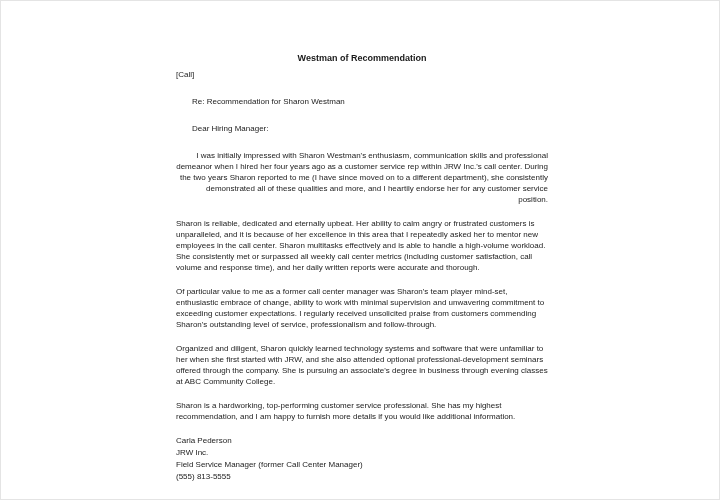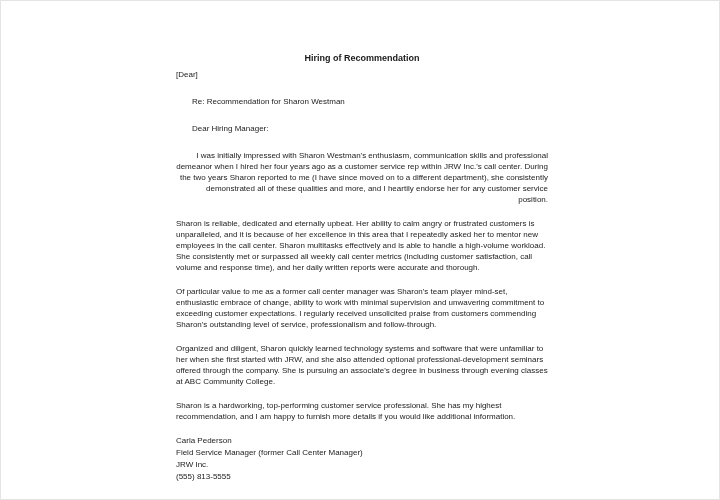--- a/index.html
+++ b/index.html
@@ -56,40 +56,40 @@
   .signature-block .line {
     margin: 0 0 1px 0;
   }
 </style>
 </head>
 <body>
 
 <div class="screen">
   <div class="content">
 
-    <div class="title">Hiring of Recommendation</div>
+    <div class="title">Westman of Recommendation</div>
 
-    <p class="line date-line">[Dear]</p>
+    <p class="line date-line">[Call]</p>
 
     <div class="opening-block">
       <p class="line">Re: Recommendation for Sharon Westman</p>
       <p class="line">Dear Hiring Manager:</p>
       <p class="para">I was initially impressed with Sharon Westman's enthusiasm, communication skills and professional demeanor when I hired her four years ago as a customer service rep within JRW Inc.'s call center. During the two years Sharon reported to me (I have since moved on to a different department), she consistently demonstrated all of these qualities and more, and I heartily endorse her for any customer service position.</p>
     </div>
 
     <p class="para">Sharon is reliable, dedicated and eternally upbeat. Her ability to calm angry or frustrated customers is unparalleled, and it is because of her excellence in this area that I repeatedly asked her to mentor new employees in the call center. Sharon multitasks effectively and is able to handle a high-volume workload. She consistently met or surpassed all weekly call center metrics (including customer satisfaction, call volume and response time), and her daily written reports were accurate and thorough.</p>
 
     <p class="para">Of particular value to me as a former call center manager was Sharon's team player mind-set, enthusiastic embrace of change, ability to work with minimal supervision and unwavering commitment to exceeding customer expectations. I regularly received unsolicited praise from customers commending Sharon's outstanding level of service, professionalism and follow-through.</p>
 
     <p class="para">Organized and diligent, Sharon quickly learned technology systems and software that were unfamiliar to her when she first started with JRW, and she also attended optional professional-development seminars offered through the company. She is pursuing an associate's degree in business through evening classes at ABC Community College.</p>
 
     <p class="para">Sharon is a hardworking, top-performing customer service professional. She has my highest recommendation, and I am happy to furnish more details if you would like additional information.</p>
 
 
     <div class="signature-block">
       <p class="line">Carla Pederson</p>
+      <p class="line">JRW Inc.</p>
       <p class="line">Field Service Manager (former Call Center Manager)</p>
-      <p class="line">JRW Inc.</p>
       <p class="line">(555) 813-5555</p>
     </div>
 
   </div>
 </div>
 
 </body></html>

